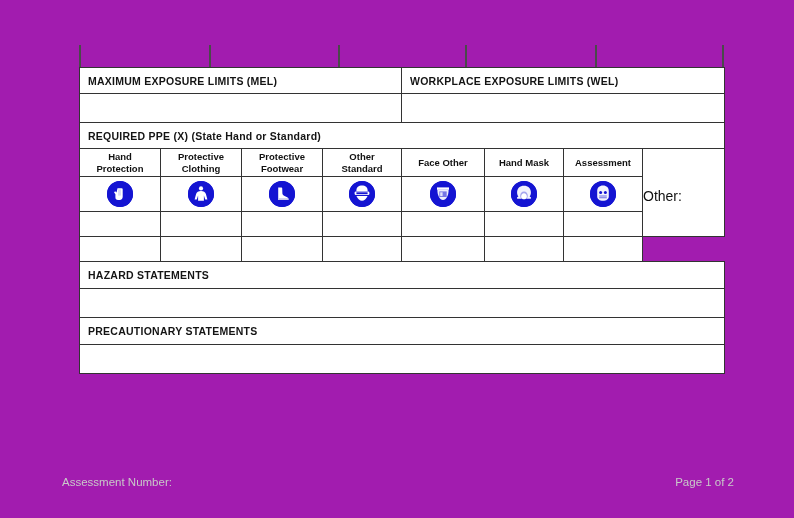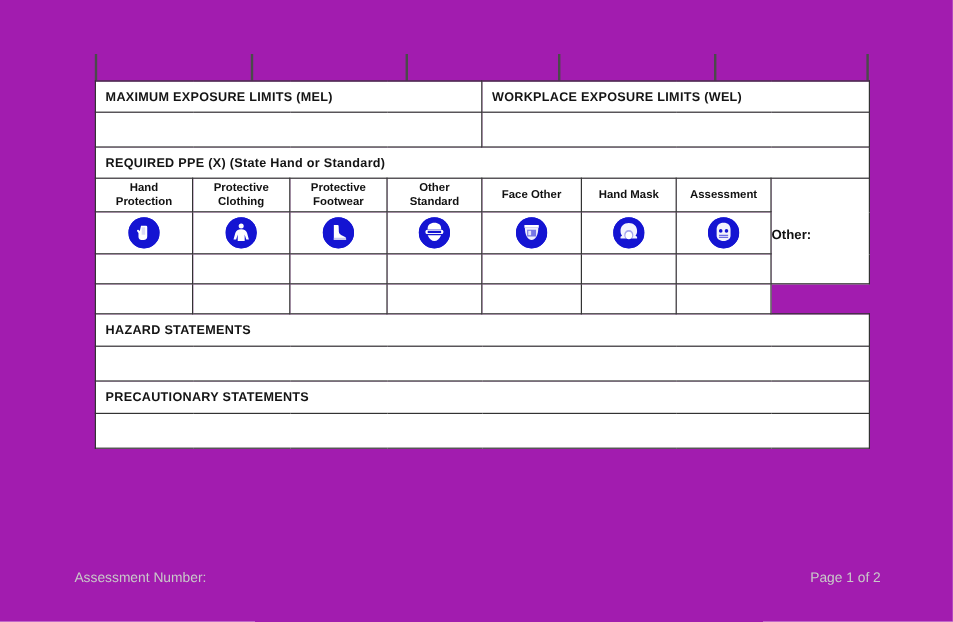--- a/index.html
+++ b/index.html
@@ -81,22 +81,22 @@
     color: #111111;
     line-height: 11.5px;
     padding: 2px 1px;
   }
   .ppe-head .ln { display: block; }
 
   .icon-cell { text-align: center; }
 
   .other-cell {
     text-align: left;
-    font-size: 11px;
-    font-weight: bold;
+    font-size: 14px;
+    font-weight: normal;
     color: #111111;
     padding: 0 0 0 7px;
     vertical-align: top;
   }
   .other-cell .other-lbl {
     display: block;
     padding-top: 7px;
   }
 
   

